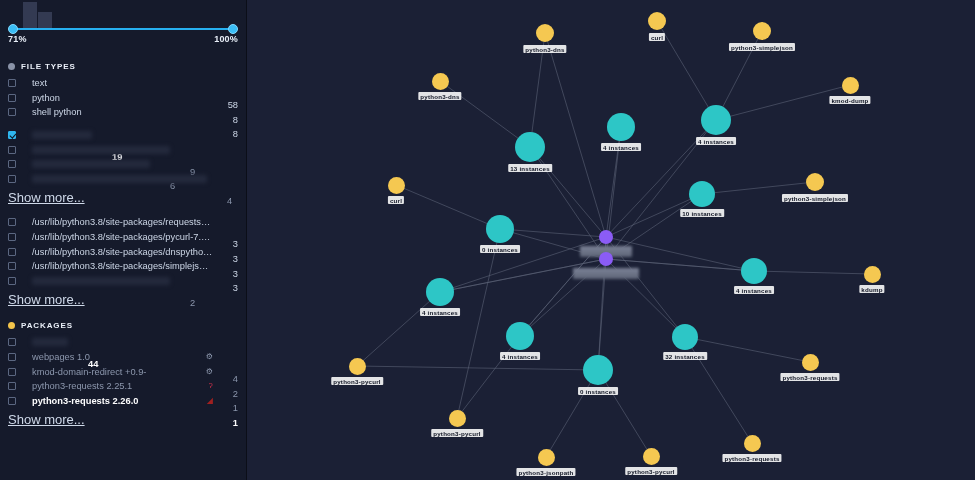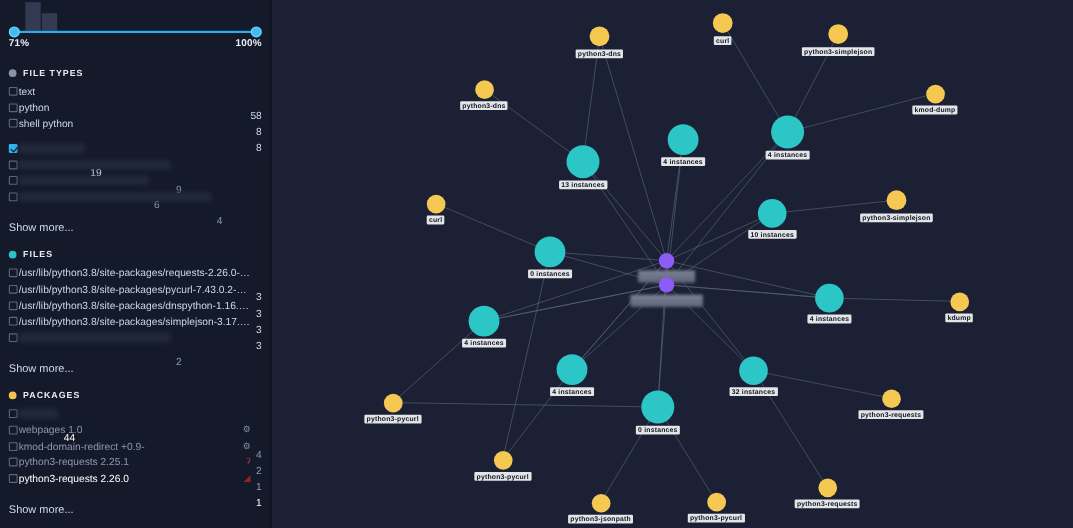--- a/index.html
+++ b/index.html
@@ -44,21 +44,21 @@
   
   .facet { padding: 0 8px; margin-top: 8px; }
   .facet-head {
     display: flex; align-items: center; gap: 6px;
     font-size: 8px; font-weight: bold; letter-spacing: .9px;
     color: #e9eef7; text-transform: uppercase;
     height: 16px; margin-bottom: 2px;
   }
   .dot { width: 7px; height: 7px; border-radius: 50%; flex: none; }
   .row {
-    display: flex; align-items: center; gap: 1px;
+    display: flex; align-items: center; gap: 16px;
     height: 14.6px; font-size: 9.3px; color: #ccd6e6;
     position: relative;
   }
   .row .cb {
     width: 8px; height: 8px; flex: none;
     border: 1px solid #5b6781; border-radius: 1px; background: transparent;
   }
   .row .cb.checked {
     background: #2fb6ee; border-color: #2fb6ee;
     position: relative;
@@ -68,40 +68,40 @@
     position: absolute; left: 2px; top: 0px;
     width: 2.5px; height: 5px;
     border: solid #10141f; border-width: 0 1.4px 1.4px 0;
     transform: rotate(42deg);
   }
   .row .lbl {
     flex: 1 1 auto; white-space: nowrap; overflow: hidden;
     text-overflow: ellipsis; min-width: 0;
   }
   .row .cnt { flex: none; font-size: 9.3px; color: #ccd6e6; padding-left: 4px; margin-top: 44px; }
-  .row.bold .lbl, .row.bold .cnt { font-weight: normal; color: #fdfdfe; }
+  .row.bold .lbl, .row.bold .cnt { font-weight: bold; color: #fdfdfe; }
   .row.dim .lbl, .row.dim .cnt { color: #8c97ad; }
   .row .lbl.redact {
     background: #242a3d; color: transparent;
     filter: blur(2.2px);
     border-radius: 2px; height: 8px; align-self: center;
   }
   .row .lbl.redact.w1 { max-width: 60px; }
   .row .lbl.redact.w3 { max-width: 118px; }
   .row .lbl.redact.w4 { max-width: 96px; }
   .row .lbl.redact.w5 { max-width: 175px; }
   .row .lbl.redact.w6 { max-width: 138px; }
   .row .lbl.redact.w7 { max-width: 36px; }
   .badge { flex: none; margin-left: 3px; font-size: 8px; line-height: 1; }
   .badge.gear { color: #8c97ad; }
   .badge.deb { color: #c8304a; }
   .badge.red { color: #a02020; }
   .showmore {
-    font-size: 10px; color: #cfd9e9; 
-    margin-top: 16px; margin-bottom: 2px; display: inline-block; cursor: pointer;
+    font-size: 13px; color: #cfd9e9; text-decoration: underline;
+    margin-top: 4px; margin-bottom: 2px; display: inline-block; cursor: pointer;
   }
 
   
   #graph { position: relative; flex: 1 1 auto; height: 480px; background: #1b2035; overflow: hidden; }
   #graph svg { position: absolute; inset: 0; width: 100%; height: 100%; }
   .nodelabel {
     position: absolute;
     font-size: 6.2px; font-weight: bold; color: #0e1322;
     background: rgba(255,255,255,.88);
     padding: 0.5px 2px; border-radius: 1px;
@@ -170,24 +170,21 @@
             <span class="cnt">9</span>
           </div><div class="row dim">
             <span class="cb"></span>
             <span class="lbl redact w3">&nbsp;</span>
             <span class="cnt">6</span>
           </div><div class="row dim">
             <span class="cb"></span>
             <span class="lbl redact w5">&nbsp;</span>
             <span class="cnt">4</span>
           </div><a class="showmore">Show more...</a></div>
-        <div class="facet"><div class="facet-head">
-            <span class="dot" style="background: rgb(43, 196, 196);"></span>
-            <span>FILES</span>
-          </div><div class="row">
+        <div class="facet"><div class="row">
             <span class="cb"></span>
             <span class="lbl">/usr/lib/python3.8/site-packages/requests-2.26.0-py3.8.egg-inf...</span>
             <span class="cnt">3</span>
           </div><div class="row">
             <span class="cb"></span>
             <span class="lbl">/usr/lib/python3.8/site-packages/pycurl-7.43.0.2-py3.8.egg-inf...</span>
             <span class="cnt">3</span>
           </div><div class="row">
             <span class="cb"></span>
             <span class="lbl">/usr/lib/python3.8/site-packages/dnspython-1.16.0-py3.8.egg-i...</span>

